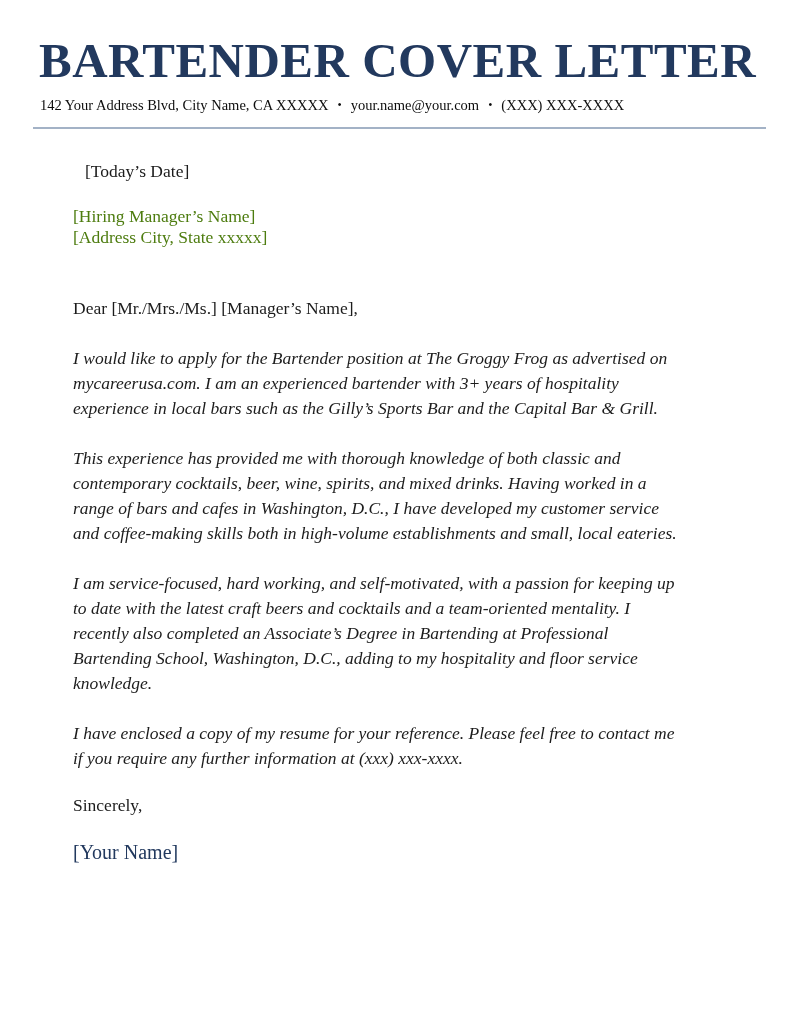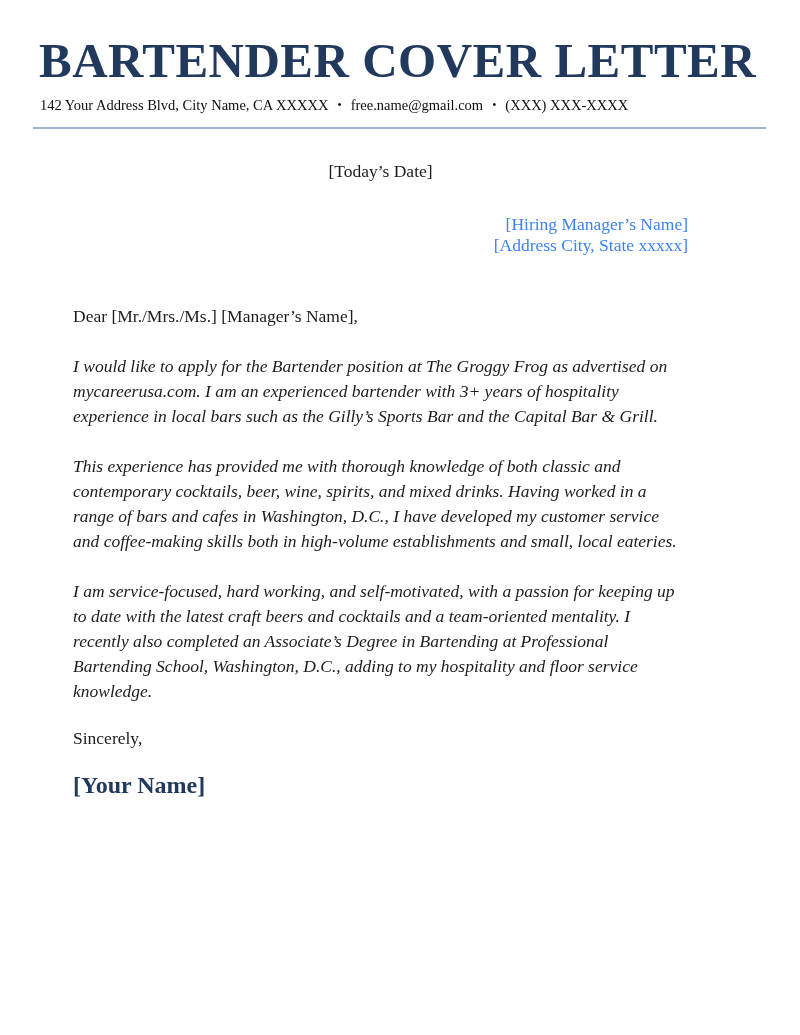--- a/index.html
+++ b/index.html
@@ -47,55 +47,53 @@
     margin: 13px 0 0 0;
   }
   .letter-body {
     margin: 30px 0 0 40px;
     width: 615px;
     font-size: 17.5px;
     line-height: 25px;
   }
   .date-line {
     margin: 12px;
-    text-align: center;
   }
   .recipient-block {
-    margin-top: 30px;
+    margin-top: 22px;
     line-height: 21px;
-    color: #3b82f6;
-    text-align: right;
+    color: #4d7c0f;
   }
   .greeting-line {
     margin-top: 48px;
   }
   .body-paragraph {
     margin: 25px 0 0 0;
     font-style: italic;
   }
   .closing-line {
     margin-top: 22px;
   }
   .signature-line {
     margin-top: 22px;
-    font-size: 24px;
-    font-weight: bold;
+    font-size: 20px;
+    font-weight: normal;
     color: #22395e;
   }
 </style>
 </head>
 <body>
 
 <div class="page">
 
   <header>
     <h1 class="doc-title">BARTENDER COVER LETTER</h1>
 
     <div class="contact-line">
-      <span>142 Your Address Blvd, City Name, CA XXXXX</span><span class="contact-sep">•</span><span>free.name@gmail.com</span><span class="contact-sep">•</span><span>(XXX) XXX-XXXX</span>
+      <span>142 Your Address Blvd, City Name, CA XXXXX</span><span class="contact-sep">•</span><span>your.name@your.com</span><span class="contact-sep">•</span><span>(XXX) XXX-XXXX</span>
     </div>
 
     <hr class="divider">
   </header>
 
   <main class="letter-body">
 
     <p class="date-line">[Today’s Date]</p>
 
     <div class="recipient-block">
@@ -104,19 +102,20 @@
     </div>
 
     <p class="greeting-line">Dear [Mr./Mrs./Ms.] [Manager’s Name],</p>
 
     <p class="body-paragraph">I would like to apply for the Bartender position at The Groggy Frog as advertised on mycareerusa.com. I am an experienced bartender with 3+ years of hospitality experience in local bars such as the Gilly’s Sports Bar and the Capital Bar &amp; Grill.</p>
 
     <p class="body-paragraph">This experience has provided me with thorough knowledge of both classic and contemporary cocktails, beer, wine, spirits, and mixed drinks. Having worked in a range of bars and cafes in Washington, D.C., I have developed my customer service and coffee-making skills both in high-volume establishments and small, local eateries.</p>
 
     <p class="body-paragraph">I am service-focused, hard working, and self-motivated, with a passion for keeping up to date with the latest craft beers and cocktails and a team-oriented mentality. I recently also completed an Associate’s Degree in Bartending at Professional Bartending School, Washington, D.C., adding to my hospitality and floor service knowledge.</p>
 
+    <p class="body-paragraph">I have enclosed a copy of my resume for your reference. Please feel free to contact me if you require any further information at (xxx) xxx-xxxx.</p>
 
     <p class="closing-line">Sincerely,</p>
 
     <p class="signature-line">[Your Name]</p>
 
   </main>
 </div>
 
 </body></html>

